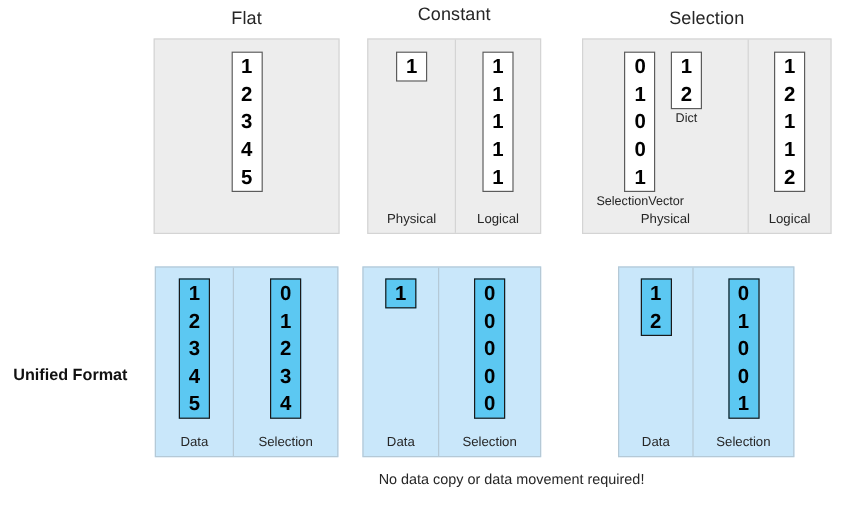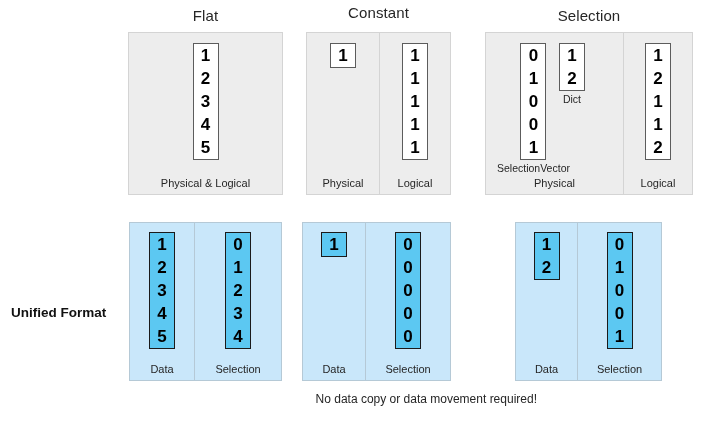--- a/index.html
+++ b/index.html
@@ -124,21 +124,20 @@
   <div class="subpanel">
     <div class="vec-wrap" style="left:50%; transform:translateX(-50%); top:10px;">
       <div class="vec white">
         <div class="cell">1</div>
         <div class="cell">2</div>
         <div class="cell">3</div>
         <div class="cell">4</div>
         <div class="cell">5</div>
       </div>
     </div>
-    <div class="sub-label">Physical &amp; Logical</div>
   </div>
 </div>
 
 <div class="panel gray" style="left:306px; top:32px; width:145px; height:163px;">
   <div class="subpanel" style="flex:0 0 72px;">
     <div class="vec-wrap" style="left:50%; transform:translateX(-50%); top:10px;">
       <div class="vec white">
         <div class="cell">1</div>
       </div>
     </div>

